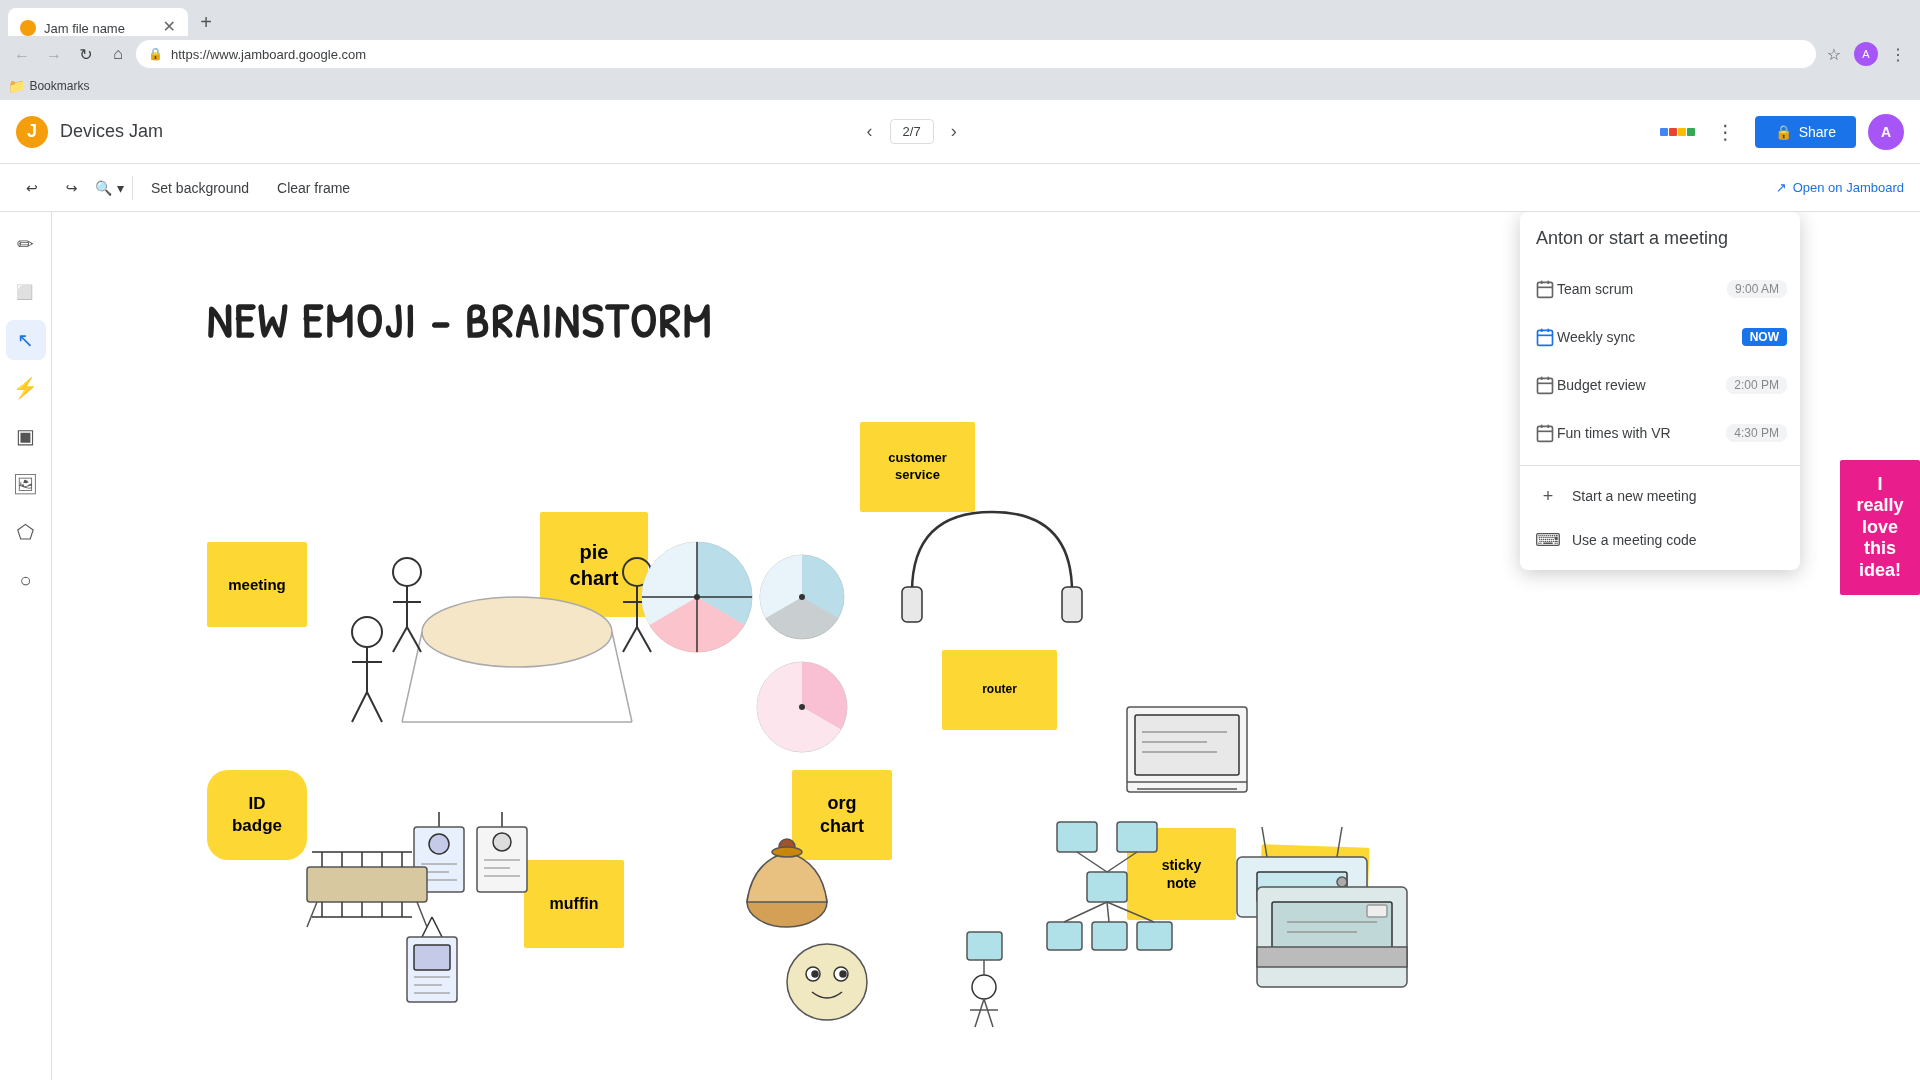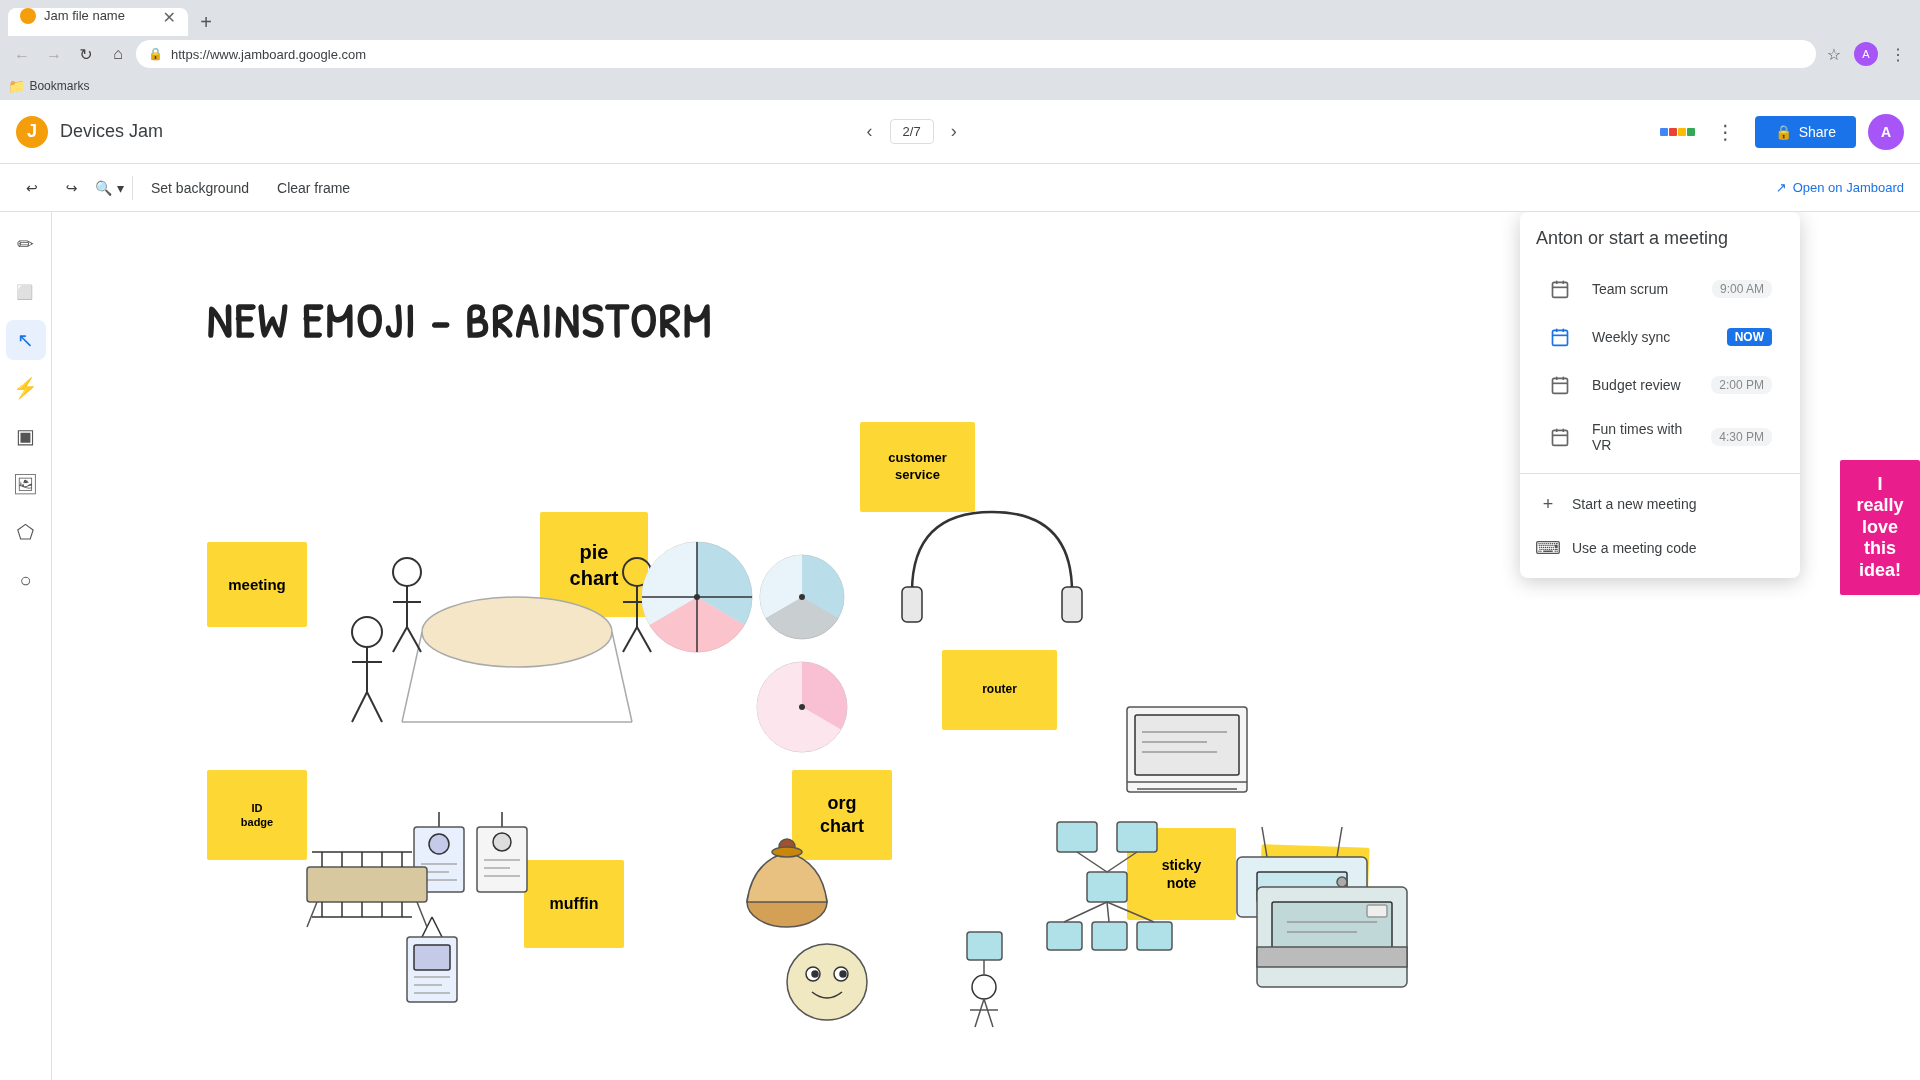--- a/index.html
+++ b/index.html
@@ -14,21 +14,21 @@
     }
     .browser-tabs {
       display: flex;
       align-items: flex-end;
       padding: 8px 0 0 8px;
       height: 36px;
       gap: 4px;
     }
     .browser-tab {
       display: flex;
-      align-items: flex-start;
+      align-items: flex-end;
       background: #fff;
       border-radius: 8px 8px 0 0;
       padding: 0 12px;
       height: 28px;
       min-width: 180px;
       font-size: 13px;
       color: #3c4043;
       gap: 8px;
     }
     .browser-tab .tab-favicon {
@@ -317,23 +317,23 @@
     }
     .meeting-dropdown-title {
       font-size: 18px;
       font-weight: 500;
       color: #3c4043;
       padding: 0 16px 16px;
     }
     .meeting-item {
       display: flex;
       align-items: center;
-      padding: 12px 28px;
-      cursor: pointer;
-      gap: 20px;
+      padding: 12px 13px;
+      cursor: pointer;
+      gap: 0;
     }
     .meeting-icon {
       width: 24px; height: 24px;
       display: flex; align-items: center; justify-content: center;
       color: #666;
       font-size: 16px;
       flex-shrink: 0;
     }
     .meeting-info {
       flex: 1;
@@ -521,21 +521,21 @@
     </div>
 
     <div class="sticky-note sticky-yellow" style="top: 210px; left: 808px; width: 115px; height: 90px; font-size: 13px;">
       <span>customer<br>service</span>
     </div>
 
     <div class="sticky-note sticky-yellow" style="top: 438px; left: 890px; width: 115px; height: 80px; font-size: 12px; font-weight: 700;">
       <span>router</span>
     </div>
 
-    <div class="sticky-note sticky-yellow" style="top: 558px; left: 155px; width: 100px; height: 90px; font-size: 11px;">
+    <div class="sticky-note sticky-yellow" style="top: 558px; left: 155px; width: 100px; height: 90px; font-size: 17px; border-radius: 21px;">
       <span>ID<br>badge</span>
     </div>
 
     <div class="sticky-note sticky-yellow" style="top: 558px; left: 740px; width: 100px; height: 90px; font-size: 18px; font-weight: 700;">
       <span>org<br>chart</span>
     </div>
 
     <div class="sticky-note sticky-yellow" style="top: 648px; left: 472px; width: 100px; height: 88px; font-size: 16px; font-weight: 700;">
       <span>muffin</span>
     </div>

